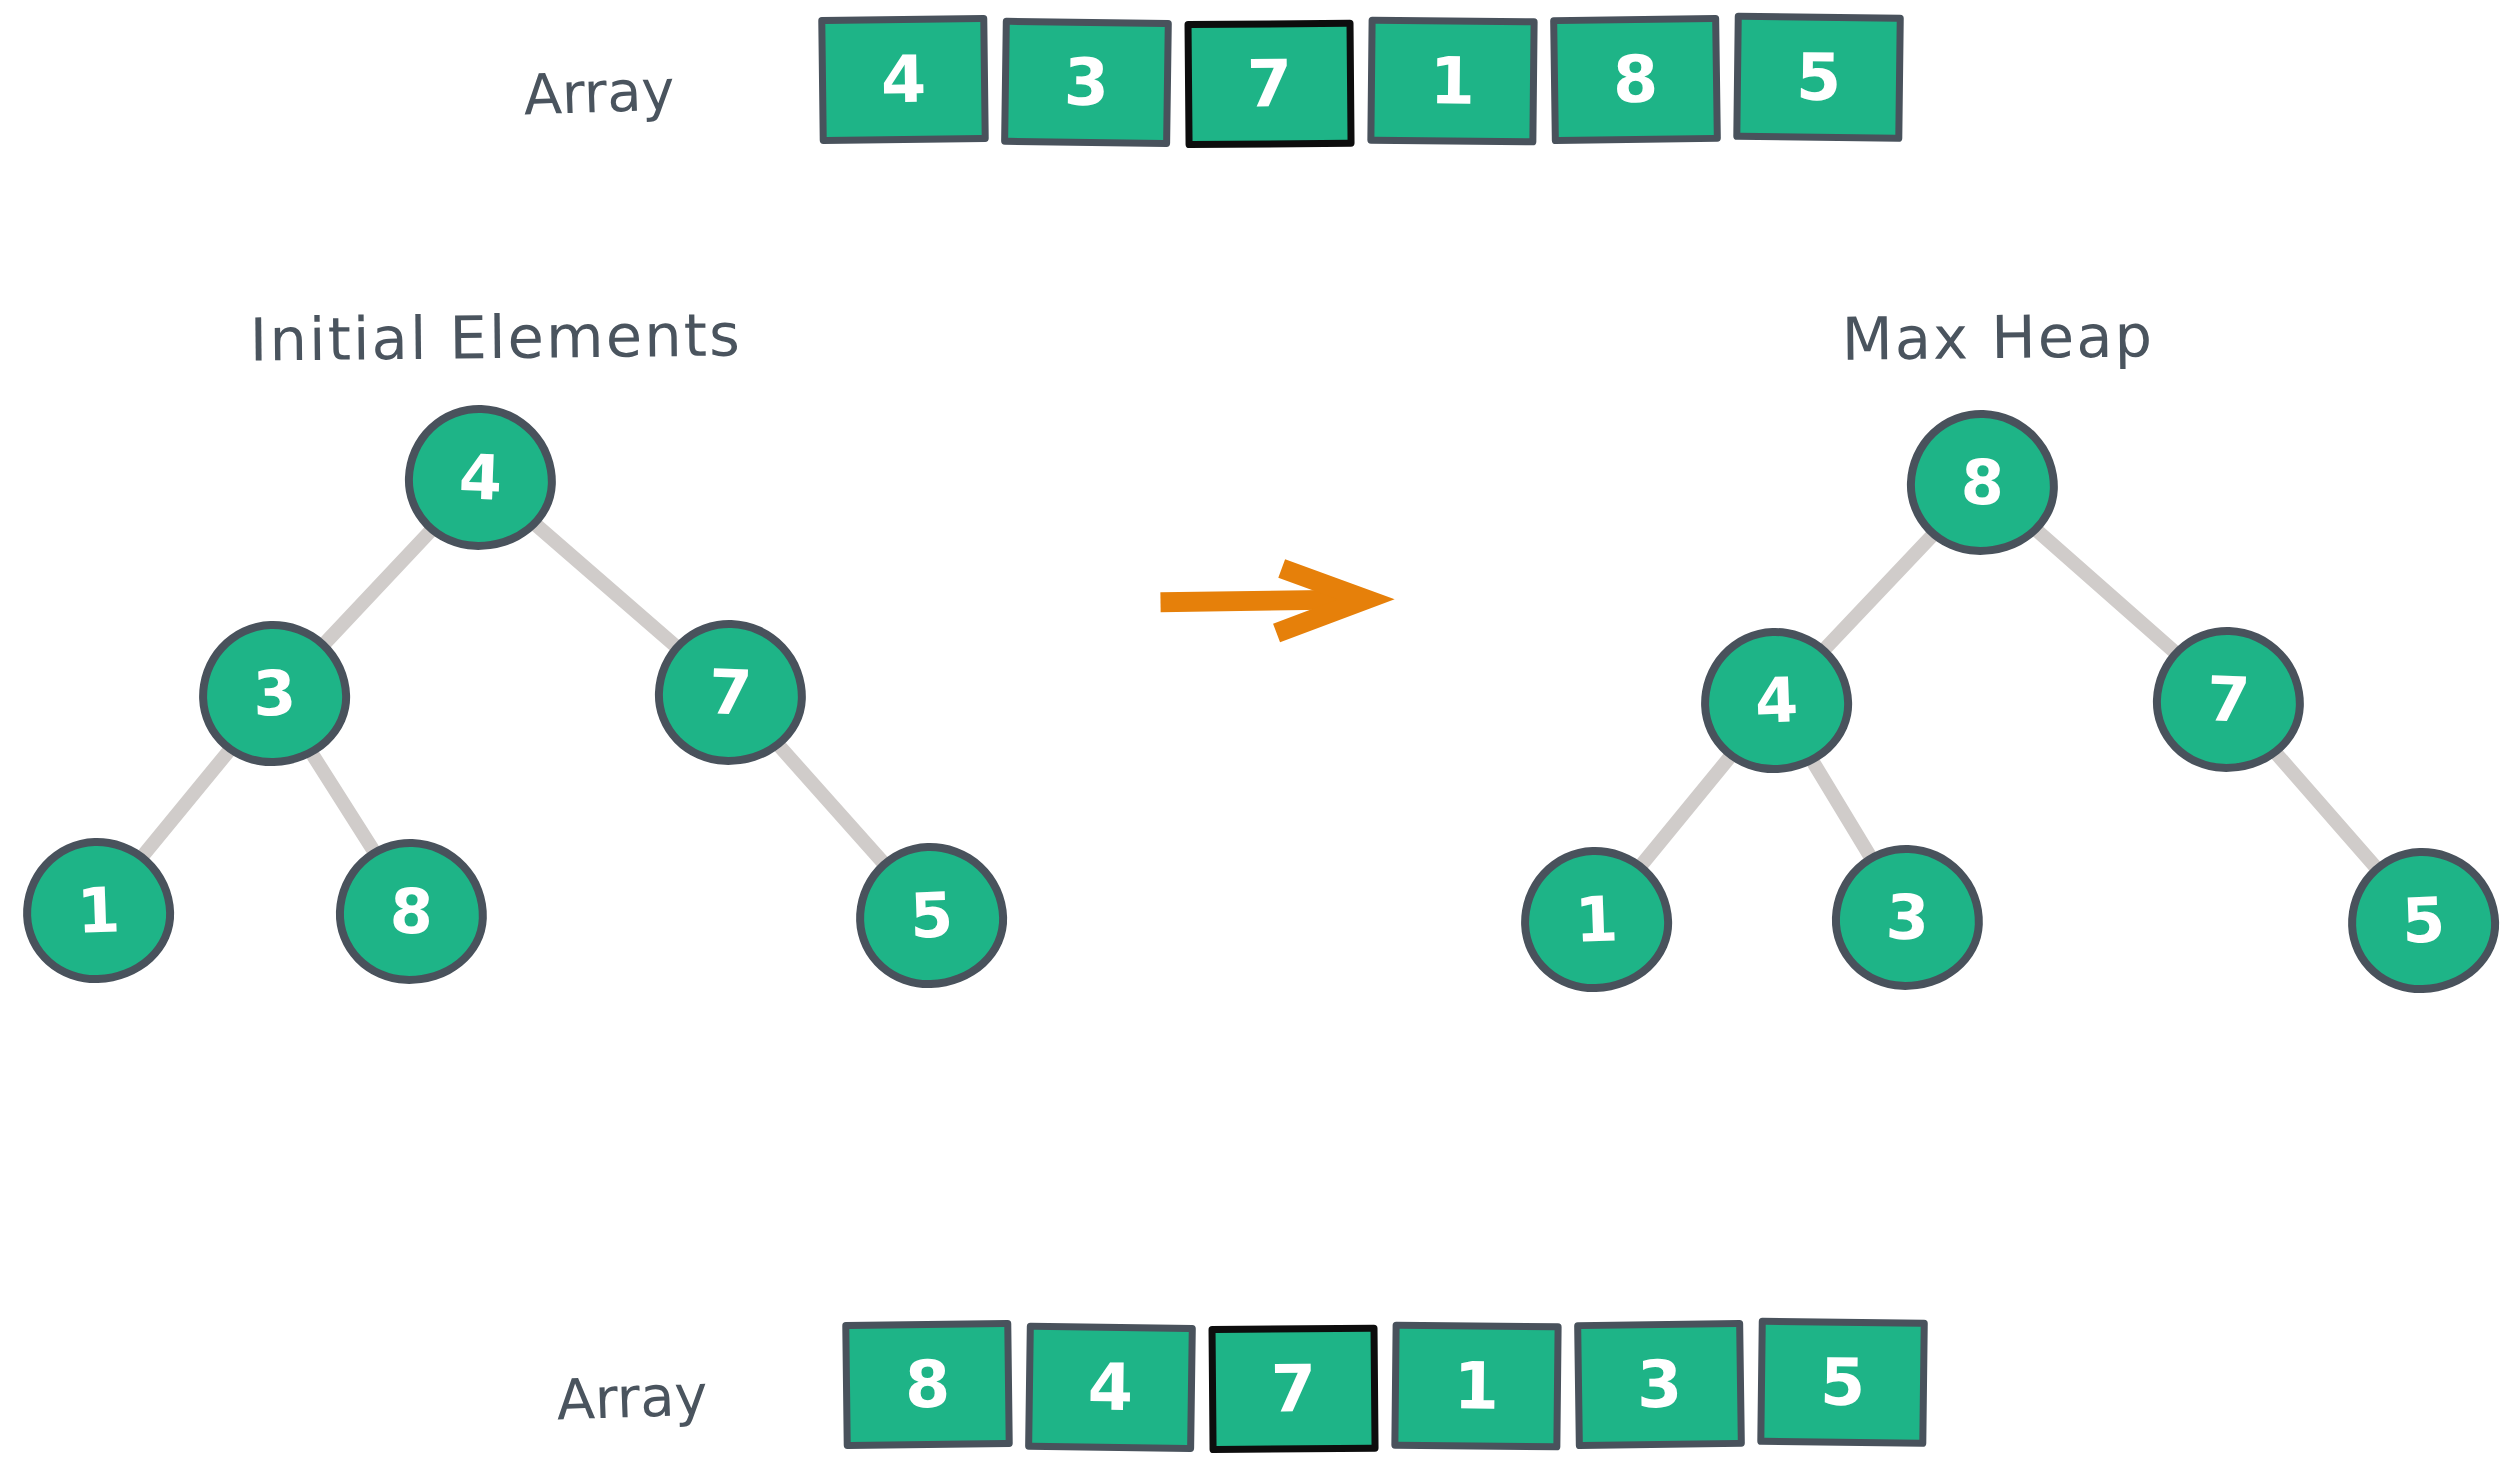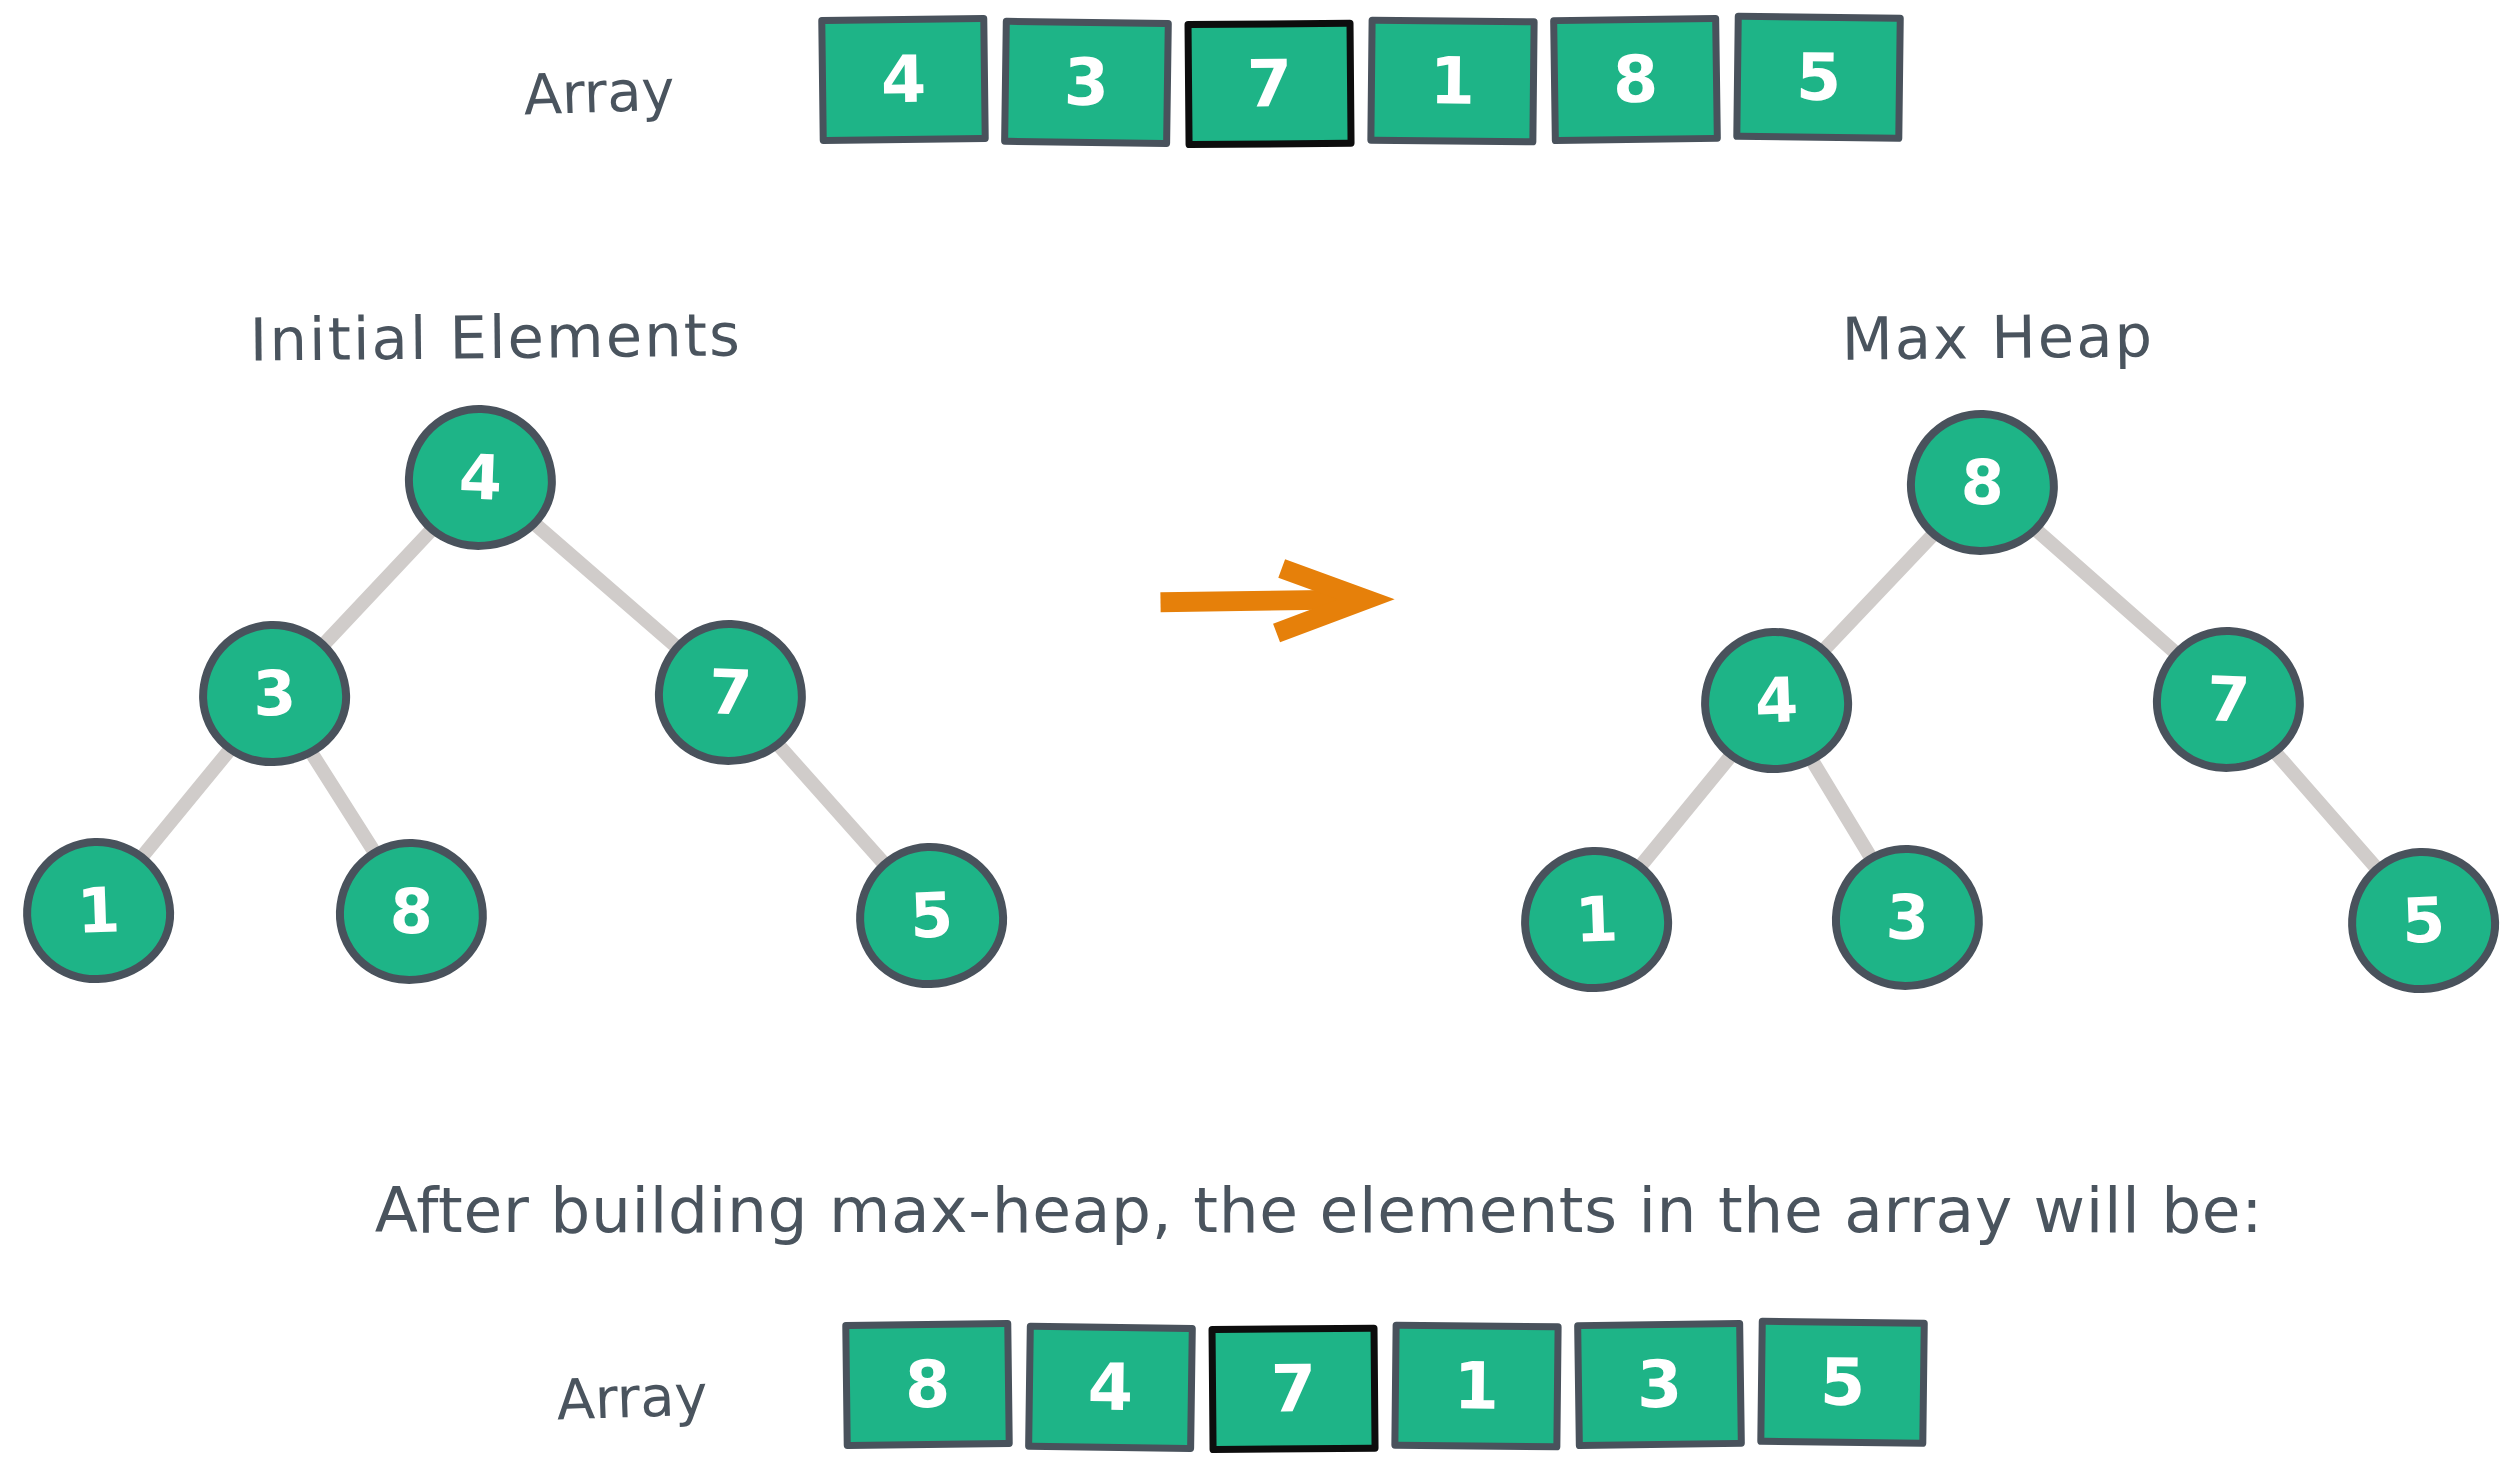--- a/index.html
+++ b/index.html
@@ -108,21 +108,20 @@
   <div class="section-title" style="left:1998px;top:303px;">Max Heap</div>
   <div>
     <div class="node" style="left:1907px;top:410px;">8</div>
     <div class="node" style="left:1701px;top:628px;">4</div>
     <div class="node" style="left:2153px;top:627px;">7</div>
     <div class="node" style="left:1521px;top:847px;">1</div>
     <div class="node" style="left:1832px;top:845px;">3</div>
     <div class="node" style="left:2348px;top:848px;">5</div>
   </div>
 
-  <div class="caption" style="left:1319px;top:1174px;">After building max-heap, the elements in the array will be:</div>
 
   <div class="array-label" style="left:632px;top:1365px;">Array</div>
   <div class="array-row" style="left:843px;top:1321px;">
     <div class="cell">8</div>
     <div class="cell">4</div>
     <div class="cell highlight">7</div>
     <div class="cell">1</div>
     <div class="cell">3</div>
     <div class="cell">5</div>
   </div>

